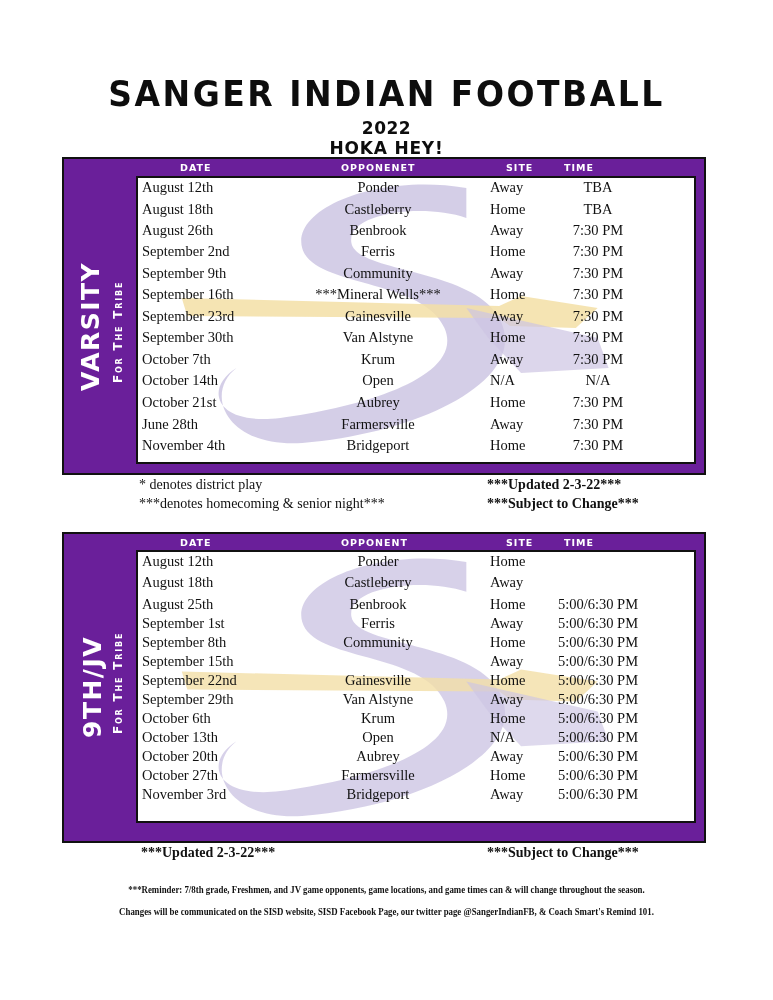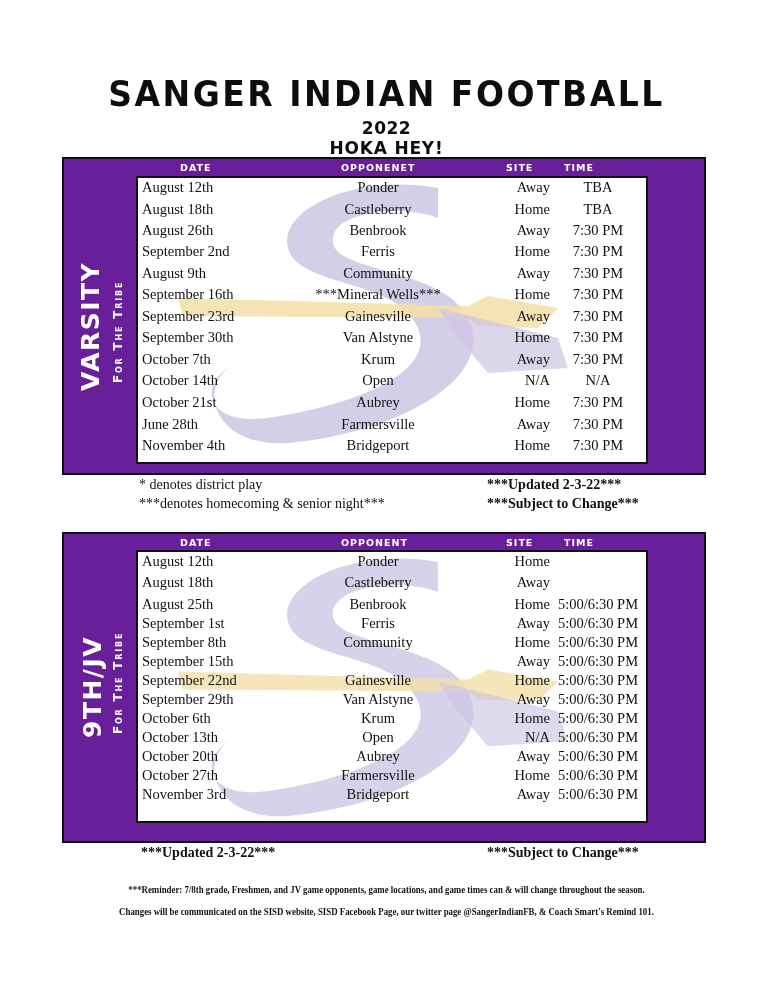--- a/index.html
+++ b/index.html
@@ -19,32 +19,32 @@
   .hdr { position: absolute; top: 3px; font-family: "DejaVu Sans", sans-serif;
          font-weight: bold; font-size: 9.5px; color: #fff; letter-spacing: 1px; }
 
   .side { position: absolute; left: 0; width: 72px; }
   .side .big, .side .small { position: absolute; color: #fff; white-space: nowrap;
          font-family: "DejaVu Sans", sans-serif; font-weight: bold;
          transform-origin: left top; transform: rotate(-90deg); }
   .side .big { font-size: 25px; letter-spacing: 1.5px; }
   .side .small { font-size: 12px; letter-spacing: 1.8px; font-variant: small-caps; }
 
-  .inner { position: absolute; left: 72px; width: 512px; background: #fff;
+  .inner { position: absolute; left: 72px; width: 560px; background: #fff;
            border: 2px solid #111; box-sizing: border-box; overflow: hidden; }
   .panel.varsity .inner { top: 17px; height: 288px; }
   .panel.jv .inner { top: 16px; height: 273px; }
 
   .watermark { position: absolute; left: 0; top: 0; width: 100%; height: 100%; pointer-events: none; }
 
   .row { position: absolute; left: 0; width: 508px; height: 20px; font-size: 14.5px; }
   .row span { position: absolute; top: 0; white-space: nowrap; }
   .c-date { left: 4px; }
   .c-opp { left: 140px; width: 200px; text-align: center; }
-  .c-site { left: 352px; width: 60px; text-align: right; }
+  .c-site { left: 352px; width: 60px; text-align: left; }
   .c-time { left: 415px; width: 90px; text-align: center; }
 
   .note { position: absolute; font-size: 14px; white-space: nowrap; }
   .note.b { font-weight: bold; }
   .foot { position: absolute; left: 0; width: 773px; text-align: center; font-size: 9.6px;
           font-weight: bold; font-family: "Liberation Serif", serif; transform: scaleX(0.92); }
 </style>
 </head>
 <body>
 
@@ -87,21 +87,21 @@
         <span class="c-site">Away</span>
         <span class="c-time">7:30 PM</span>
     </div>
     <div class="row" style="top:65px">
       <span class="c-date">September 2nd</span>
         <span class="c-opp">Ferris</span>
         <span class="c-site">Home</span>
         <span class="c-time">7:30 PM</span>
     </div>
     <div class="row" style="top:87px">
-      <span class="c-date">August 9th</span>
+      <span class="c-date">September 9th</span>
         <span class="c-opp">Community</span>
         <span class="c-site">Away</span>
         <span class="c-time">7:30 PM</span>
     </div>
     <div class="row" style="top:108px">
       <span class="c-date">September 16th</span>
         <span class="c-opp">***Mineral Wells***</span>
         <span class="c-site">Home</span>
         <span class="c-time">7:30 PM</span>
     </div>

